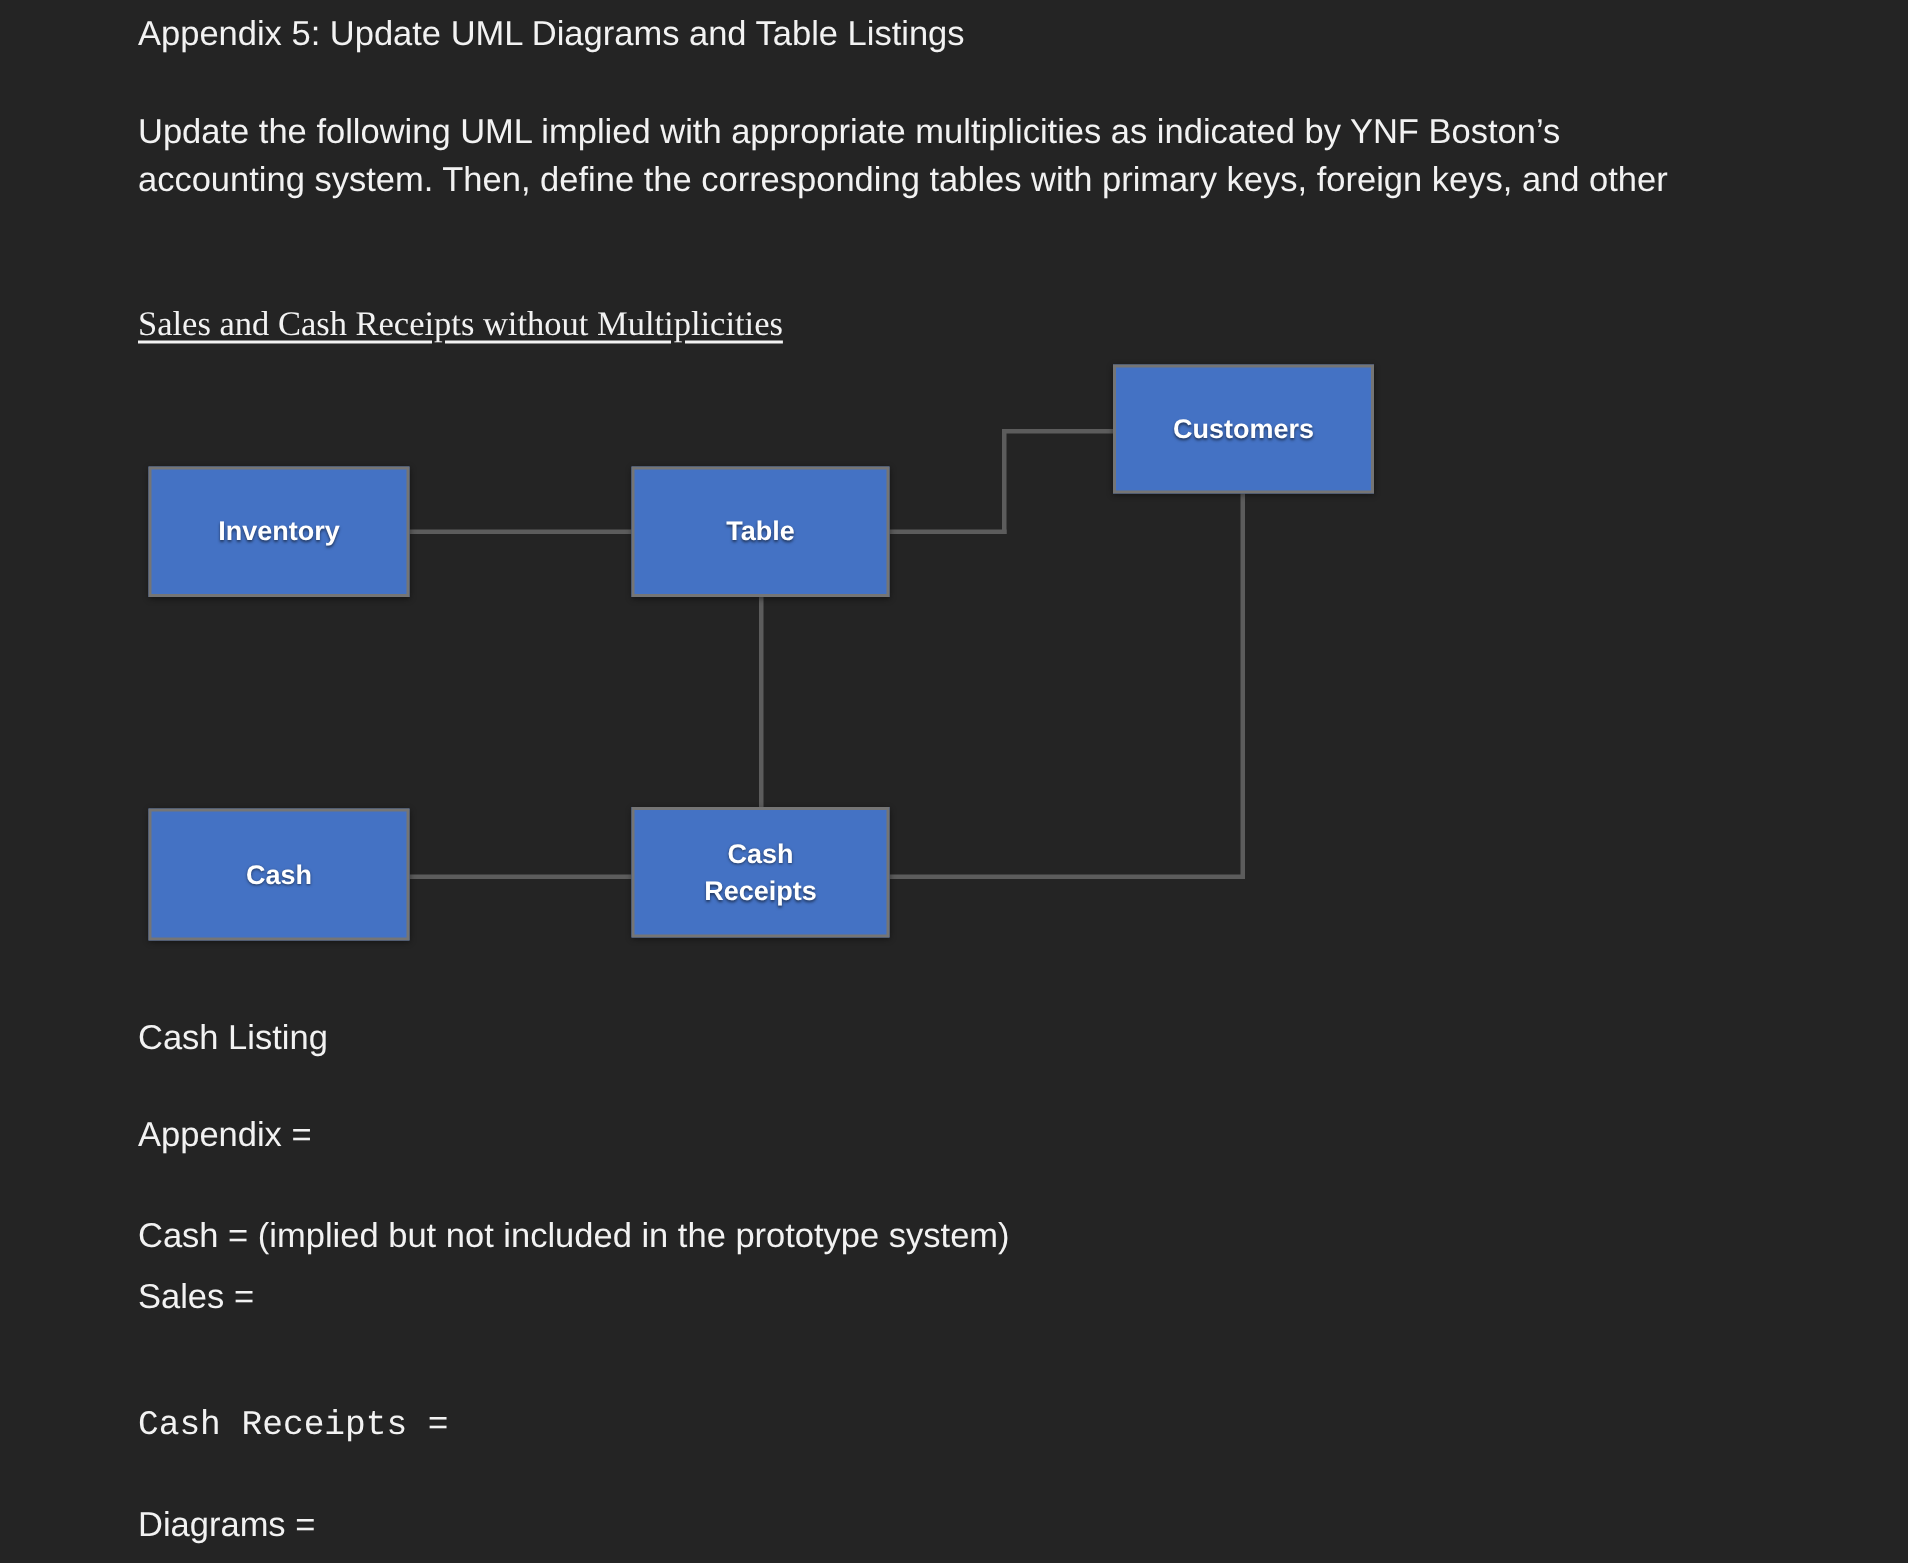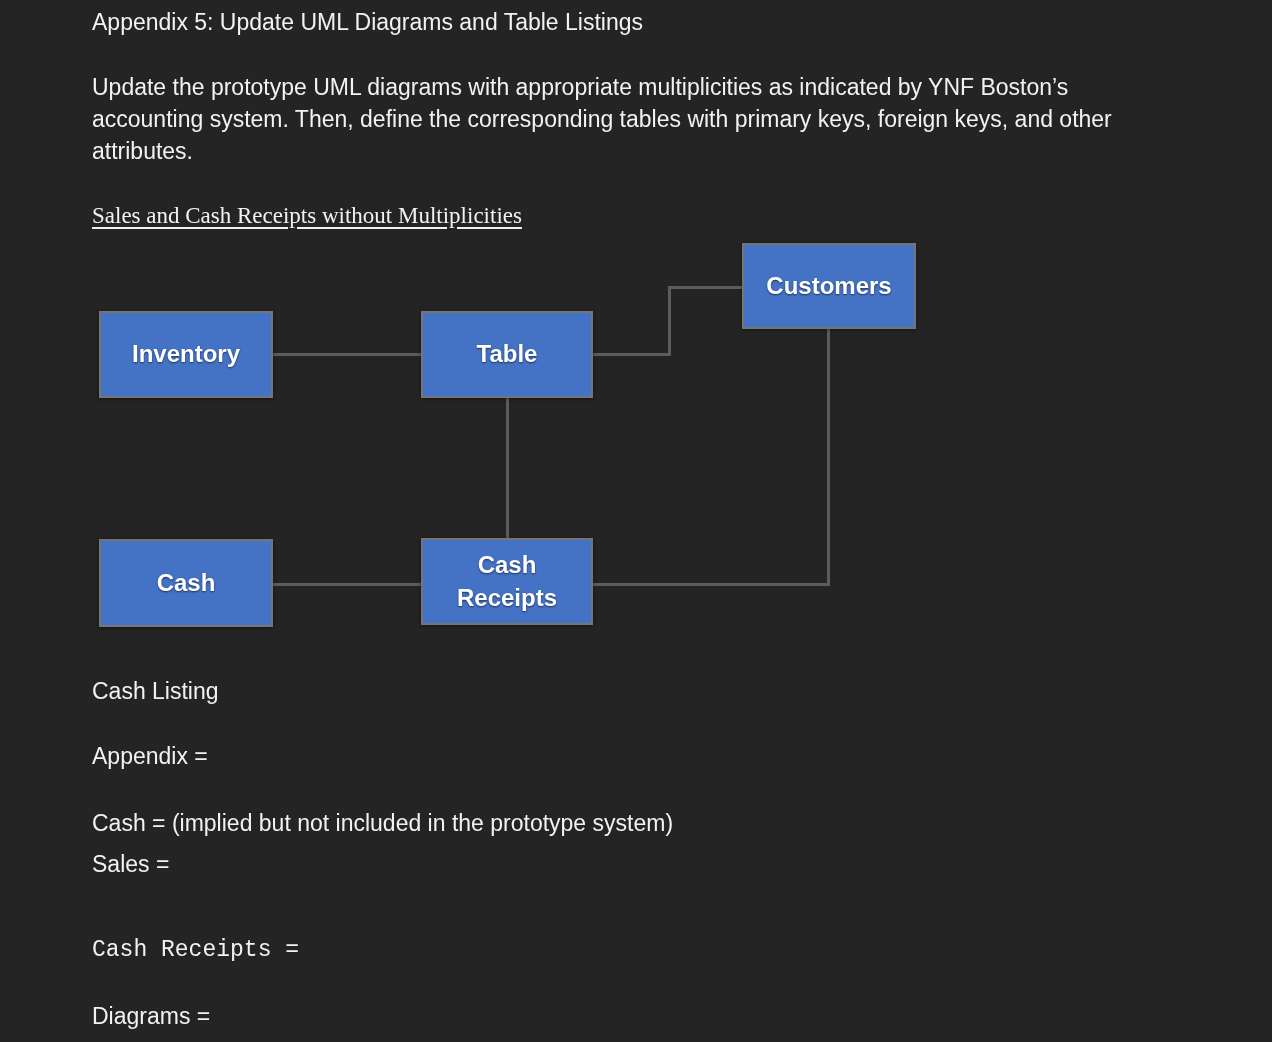--- a/index.html
+++ b/index.html
@@ -39,21 +39,21 @@
     border: 2px solid #757575;
     box-shadow: 0 1px 4px rgba(0,0,0,0.45);
     display: flex;
     align-items: center;
     justify-content: center;
     text-align: center;
   }
   .uml-node .label {
     color: #ffffff;
     font-weight: bold;
-    font-size: 24px;
+    font-size: 18px;
     line-height: 1.35;
     white-space: pre-line;
     text-shadow: 0 1px 2px rgba(0,0,0,0.55);
   }
   
   .node-inventory     { left: 59px;  top: 311px; width: 174px; height: 87px; }
   .node-sales         { left: 381px; top: 311px; width: 172px; height: 87px; }
   .node-customers     { left: 702px; top: 243px; width: 174px; height: 86px; }
   .node-cash          { left: 59px;  top: 539px; width: 174px; height: 88px; }
   .node-cash-receipts { left: 381px; top: 538px; width: 172px; height: 87px; }
@@ -68,23 +68,22 @@
   .conn-customers-down      { left: 787px; top: 329px; width: 3px;   height: 257px; }
 </style>
 </head>
 <body>
 
 <div class="page">
 
   <div class="textline" style="top: 6px;">Appendix 5: Update UML Diagrams and Table Listings</div>
 
   <div class="textline para" style="top: 71px;">
-    <div>Update the prototype UML diagrams with appropriate multiplicities as indicated by YNF Boston’s</div>
+    <div>Update the following UML implied with appropriate multiplicities as indicated by YNF Boston’s</div>
     <div>accounting system. Then, define the corresponding tables with primary keys, foreign keys, and other</div>
-    <div>attributes.</div>
   </div>
 
   <div class="textline section-heading" style="top: 200px; font-family: Liberation Serif, serif;">Sales and Cash Receipts without Multiplicities</div>
 
   <div>
 
     <div class="connector conn-inventory-sales"></div>
     <div class="connector conn-sales-elbow-h1"></div>
     <div class="connector conn-sales-elbow-v"></div>
     <div class="connector conn-sales-elbow-h2"></div>

